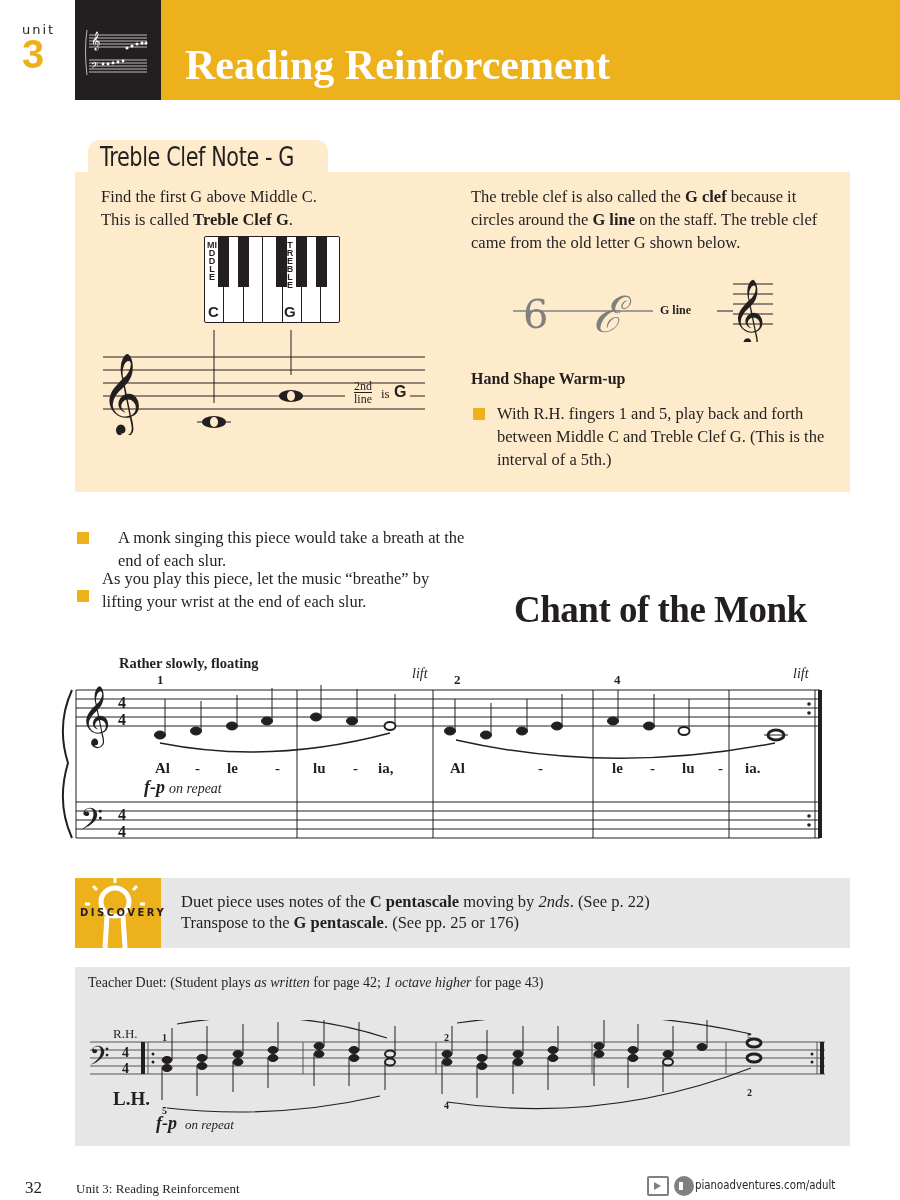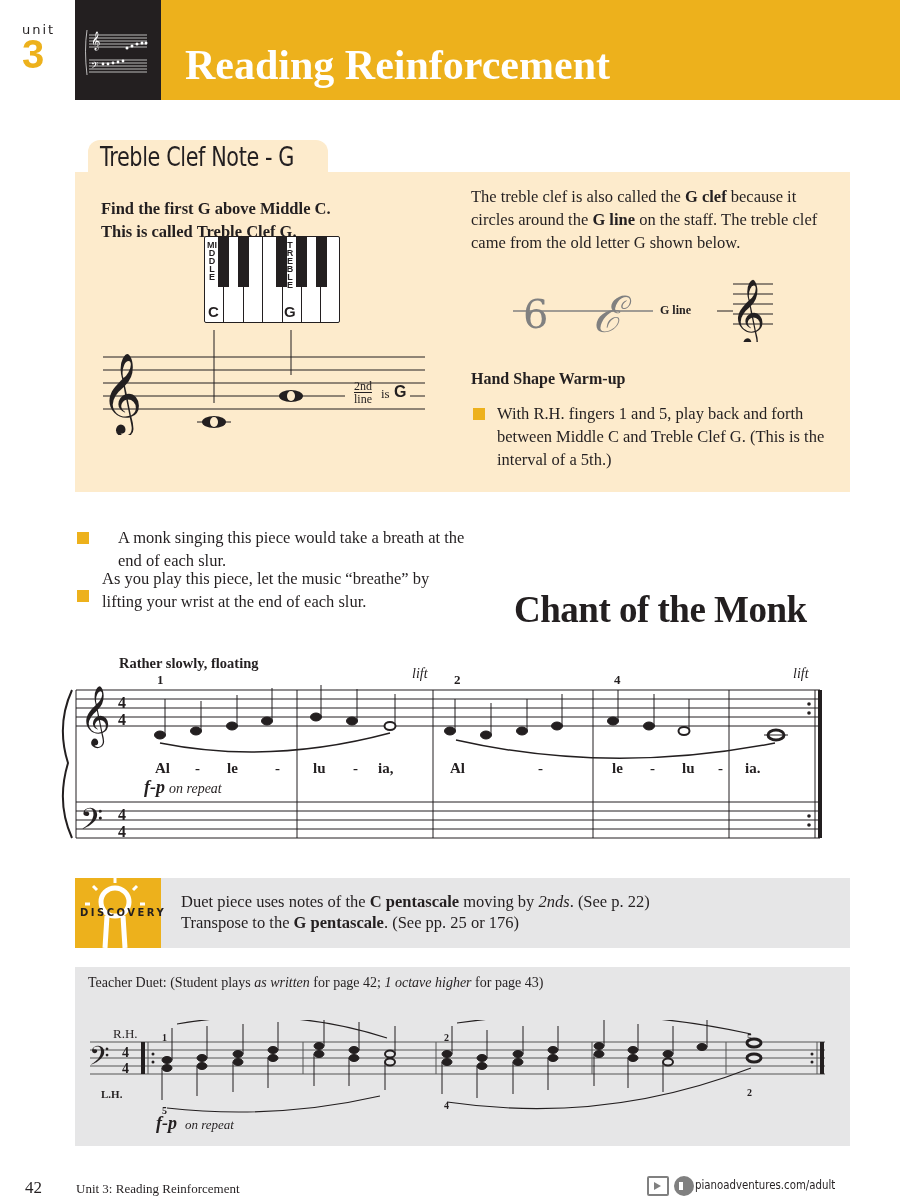--- a/index.html
+++ b/index.html
@@ -63,21 +63,21 @@
     </g>
   </svg>
 </div>
 <div class="abs hdr-yellow"></div>
 <div class="abs hdr-title">Reading Reinforcement</div>
 
 <div class="abs tab"></div>
 <div class="abs panel"></div>
 <div class="abs tab-title">Treble Clef Note - G</div>
 
-<div class="abs body-text" style="left:101px;top:197px;font-weight:bold;">
+<div class="abs body-text" style="left:101px;top:185px;">
   <div>Find the first G above Middle C.</div>
   <div><span>This is called </span><b>Treble Clef G</b><span>.</span></div>
 </div>
 
 <div class="abs piano">
   <div class="wkey" style="left:0"></div>
   <div class="wkey" style="left:19.4px"></div>
   <div class="wkey" style="left:38.8px"></div>
   <div class="wkey" style="left:58.2px"></div>
   <div class="wkey" style="left:77.6px"></div>
@@ -263,21 +263,21 @@
 <div class="abs body-text" style="left:181px;top:891px;width:660px;line-height:21px">
   <div><span>Duet piece uses notes of the </span><b>C pentascale</b><span> moving by </span><i>2nds</i><span>. (See p. 22)</span></div>
   <div><span>Transpose to the </span><b>G pentascale</b><span>. (See pp. 25 or 176)</span></div>
 </div>
 
 <div class="abs duet-bar"></div>
 <div class="abs" style="left:88px;top:975px;font-size:14px;font-weight:normal">
   <span>Teacher Duet: (Student plays </span><i>as written</i><span> for page 42; </span><i>1 octave higher</i><span> for page 43)</span>
 </div>
 <div class="abs" style="left:113px;top:1026px;font-size:13px;font-weight:normal">R.H.</div>
-<div class="abs" style="left:101px;top:1088px;font-size:11px;font-weight:bold">L.H.</div>
+<div class="abs" style="left:113px;top:1088px;font-size:19px;font-weight:bold">L.H.</div>
 <div class="abs" style="left:162px;top:1032px;font-size:10px;font-weight:bold">1</div>
 <div class="abs" style="left:444px;top:1032px;font-size:10px;font-weight:bold">2</div>
 <div class="abs" style="left:747px;top:1032px;font-size:10px;font-weight:bold">5</div>
 <div class="abs" style="left:162px;top:1105px;font-size:10px;font-weight:bold">5</div>
 <div class="abs" style="left:444px;top:1100px;font-size:10px;font-weight:bold">4</div>
 <div class="abs" style="left:747px;top:1087px;font-size:10px;font-weight:bold">2</div>
 
 <svg class="abs" style="left:75px;top:1020px" width="770" height="100">
   <g stroke="#555" stroke-width="1">
     <line x1="15" y1="22" x2="750" y2="22"></line>
@@ -367,21 +367,21 @@
   <path d="M92 88 Q 200 100 305 76" stroke="#231f20" stroke-width="1.2" fill="none"></path>
   <path d="M382 3 Q 530 -18 676 14" stroke="#231f20" stroke-width="1.2" fill="none"></path>
   <path d="M372 82 Q 530 105 676 48" stroke="#231f20" stroke-width="1.2" fill="none"></path>
 </svg>
 
 <div class="abs" style="left:156px;top:1113px">
   <span style="font-size:18px;font-weight:bold;font-style:italic">f-p</span>
   <span style="font-size:13px;font-style:italic;margin-left:4px">on repeat</span>
 </div>
 
-<div class="abs footer-num">42</div>
+<div class="abs footer-num">32</div>
 <div class="abs footer-text">Unit 3: Reading Reinforcement</div>
 <div class="abs" style="left:647px;top:1176px;width:22px;height:20px;border:2px solid #808080;border-radius:2px">
   <div style="position:absolute;left:5px;top:4px;width:0;height:0;border-left:7px solid #808080;border-top:4px solid transparent;border-bottom:4px solid transparent"></div>
 </div>
 <div class="abs" style="left:674px;top:1176px;width:20px;height:20px;border-radius:50%;background:#808080">
   <div style="position:absolute;left:5px;top:6px;width:4px;height:8px;background:#fff"></div>
 </div>
 <div class="abs footer-url">pianoadventures.com/adult</div>
 
 </body></html>

